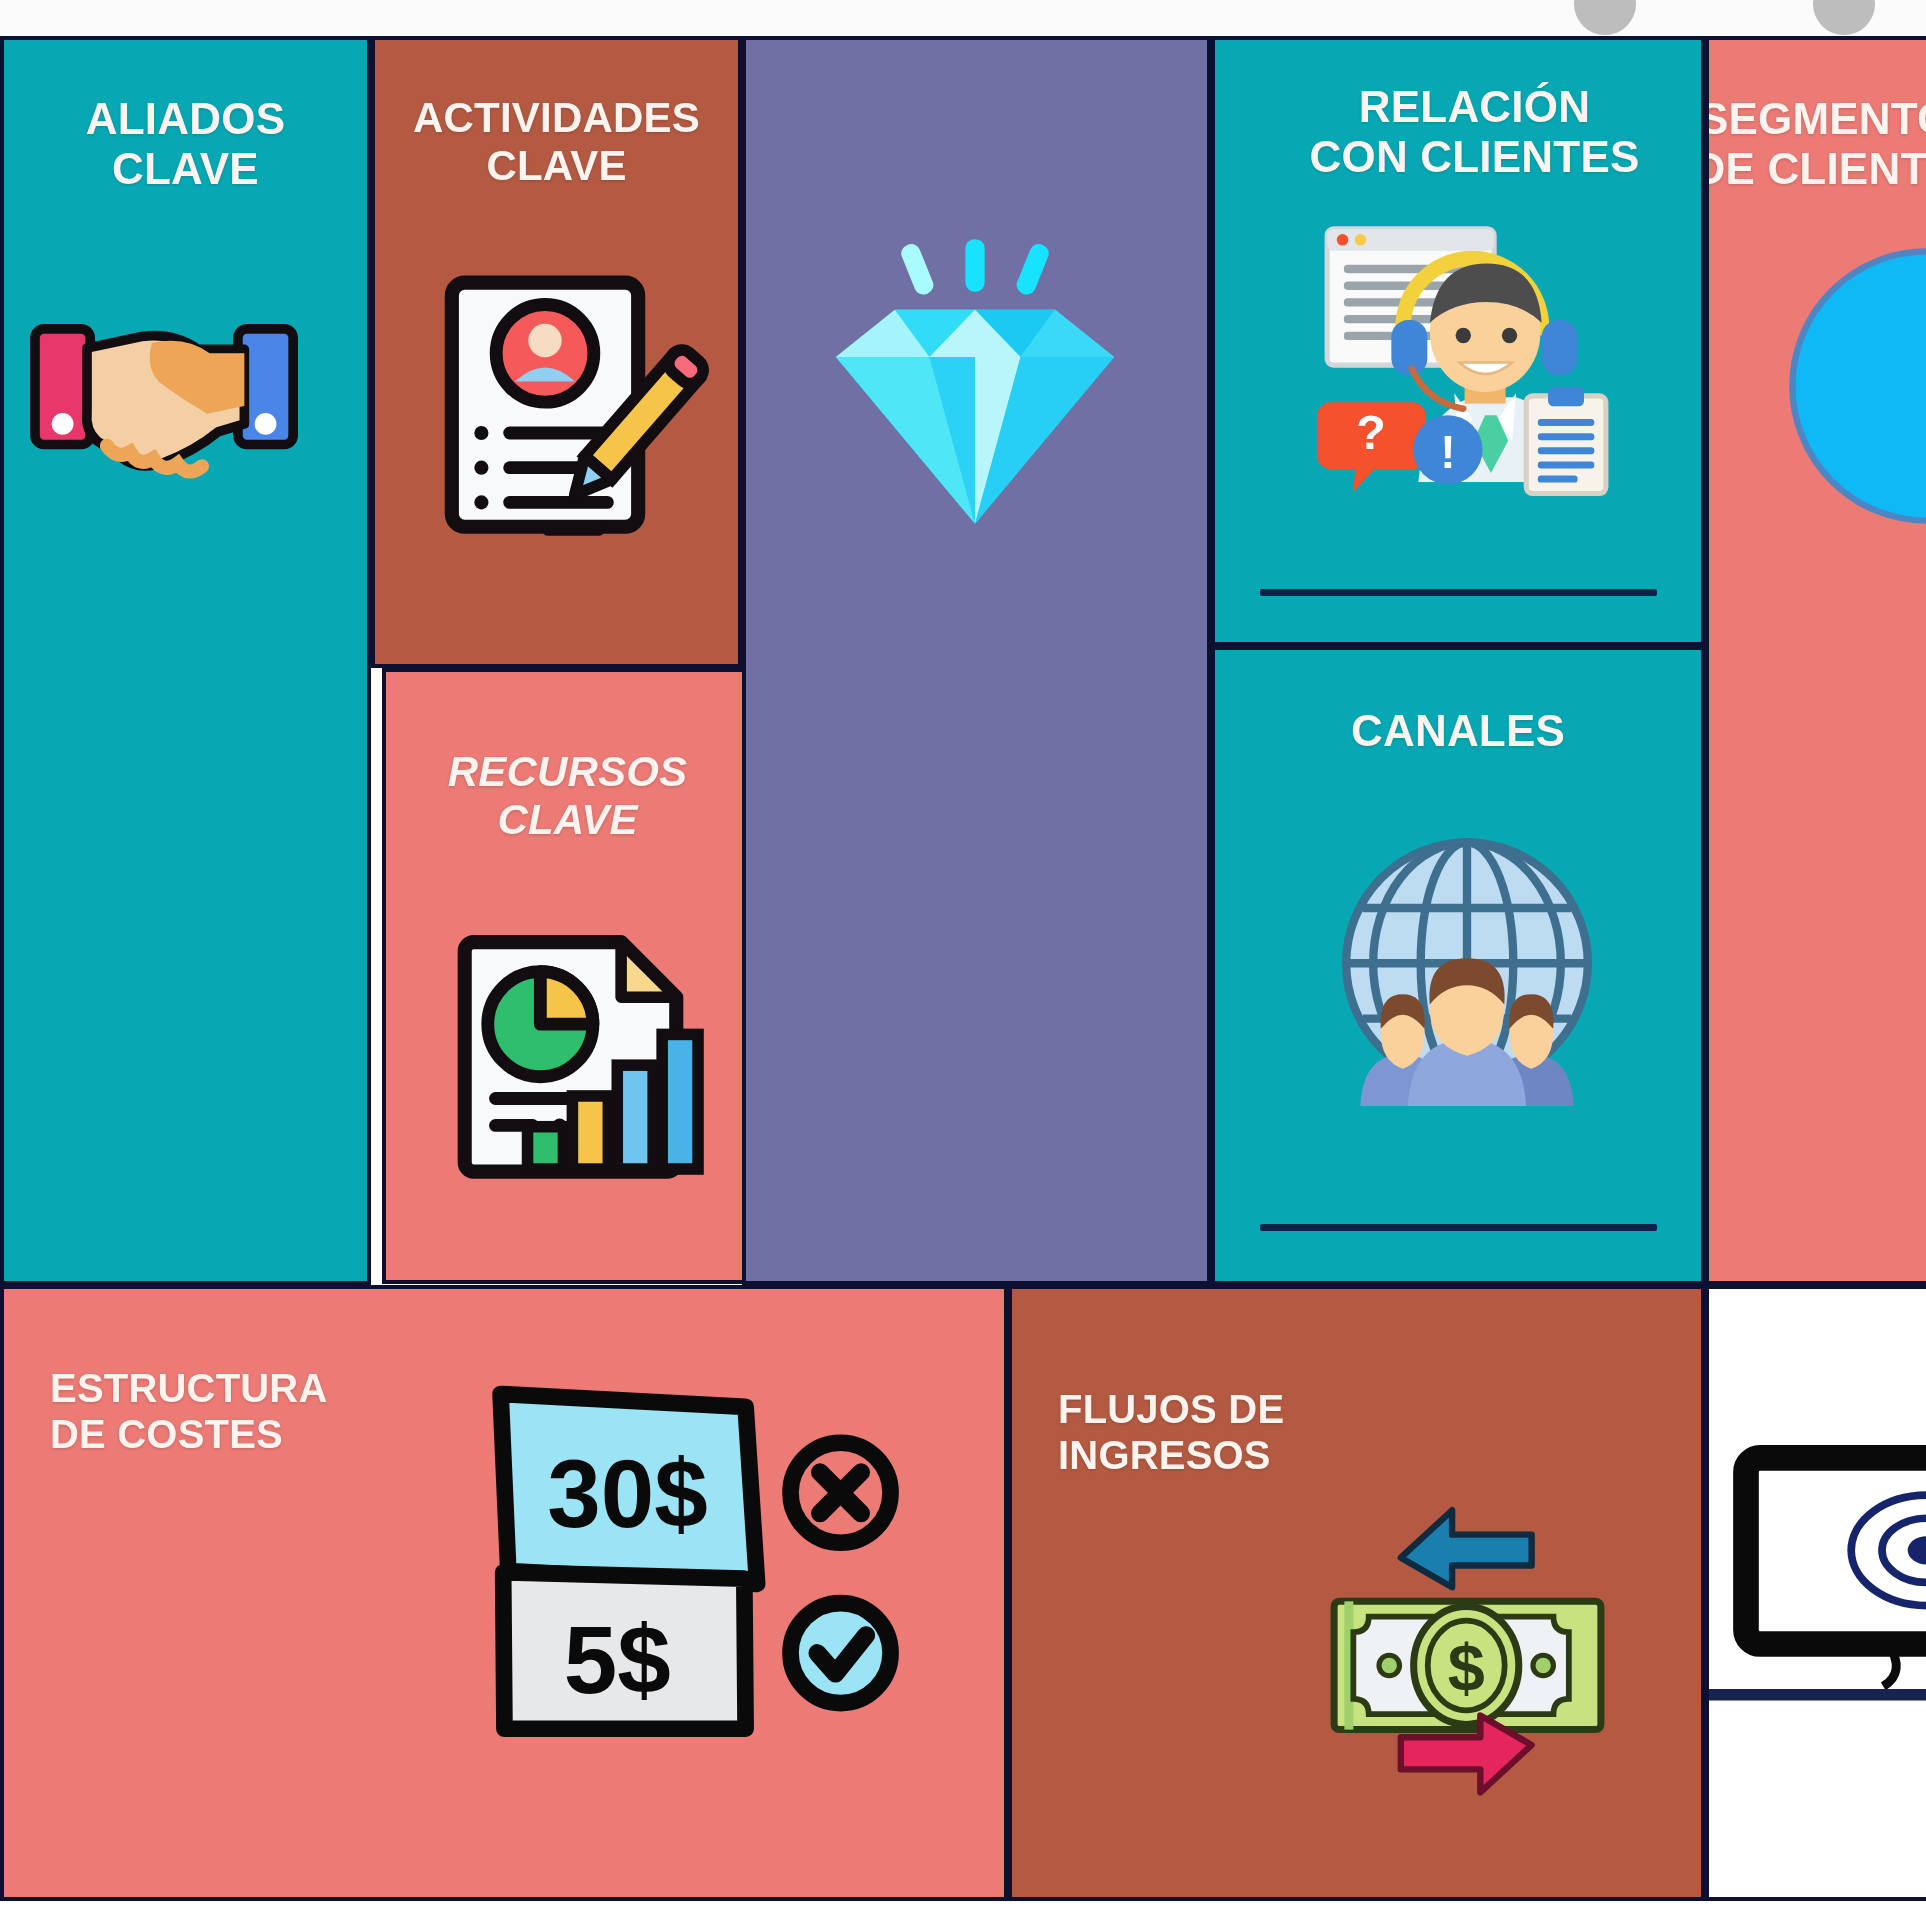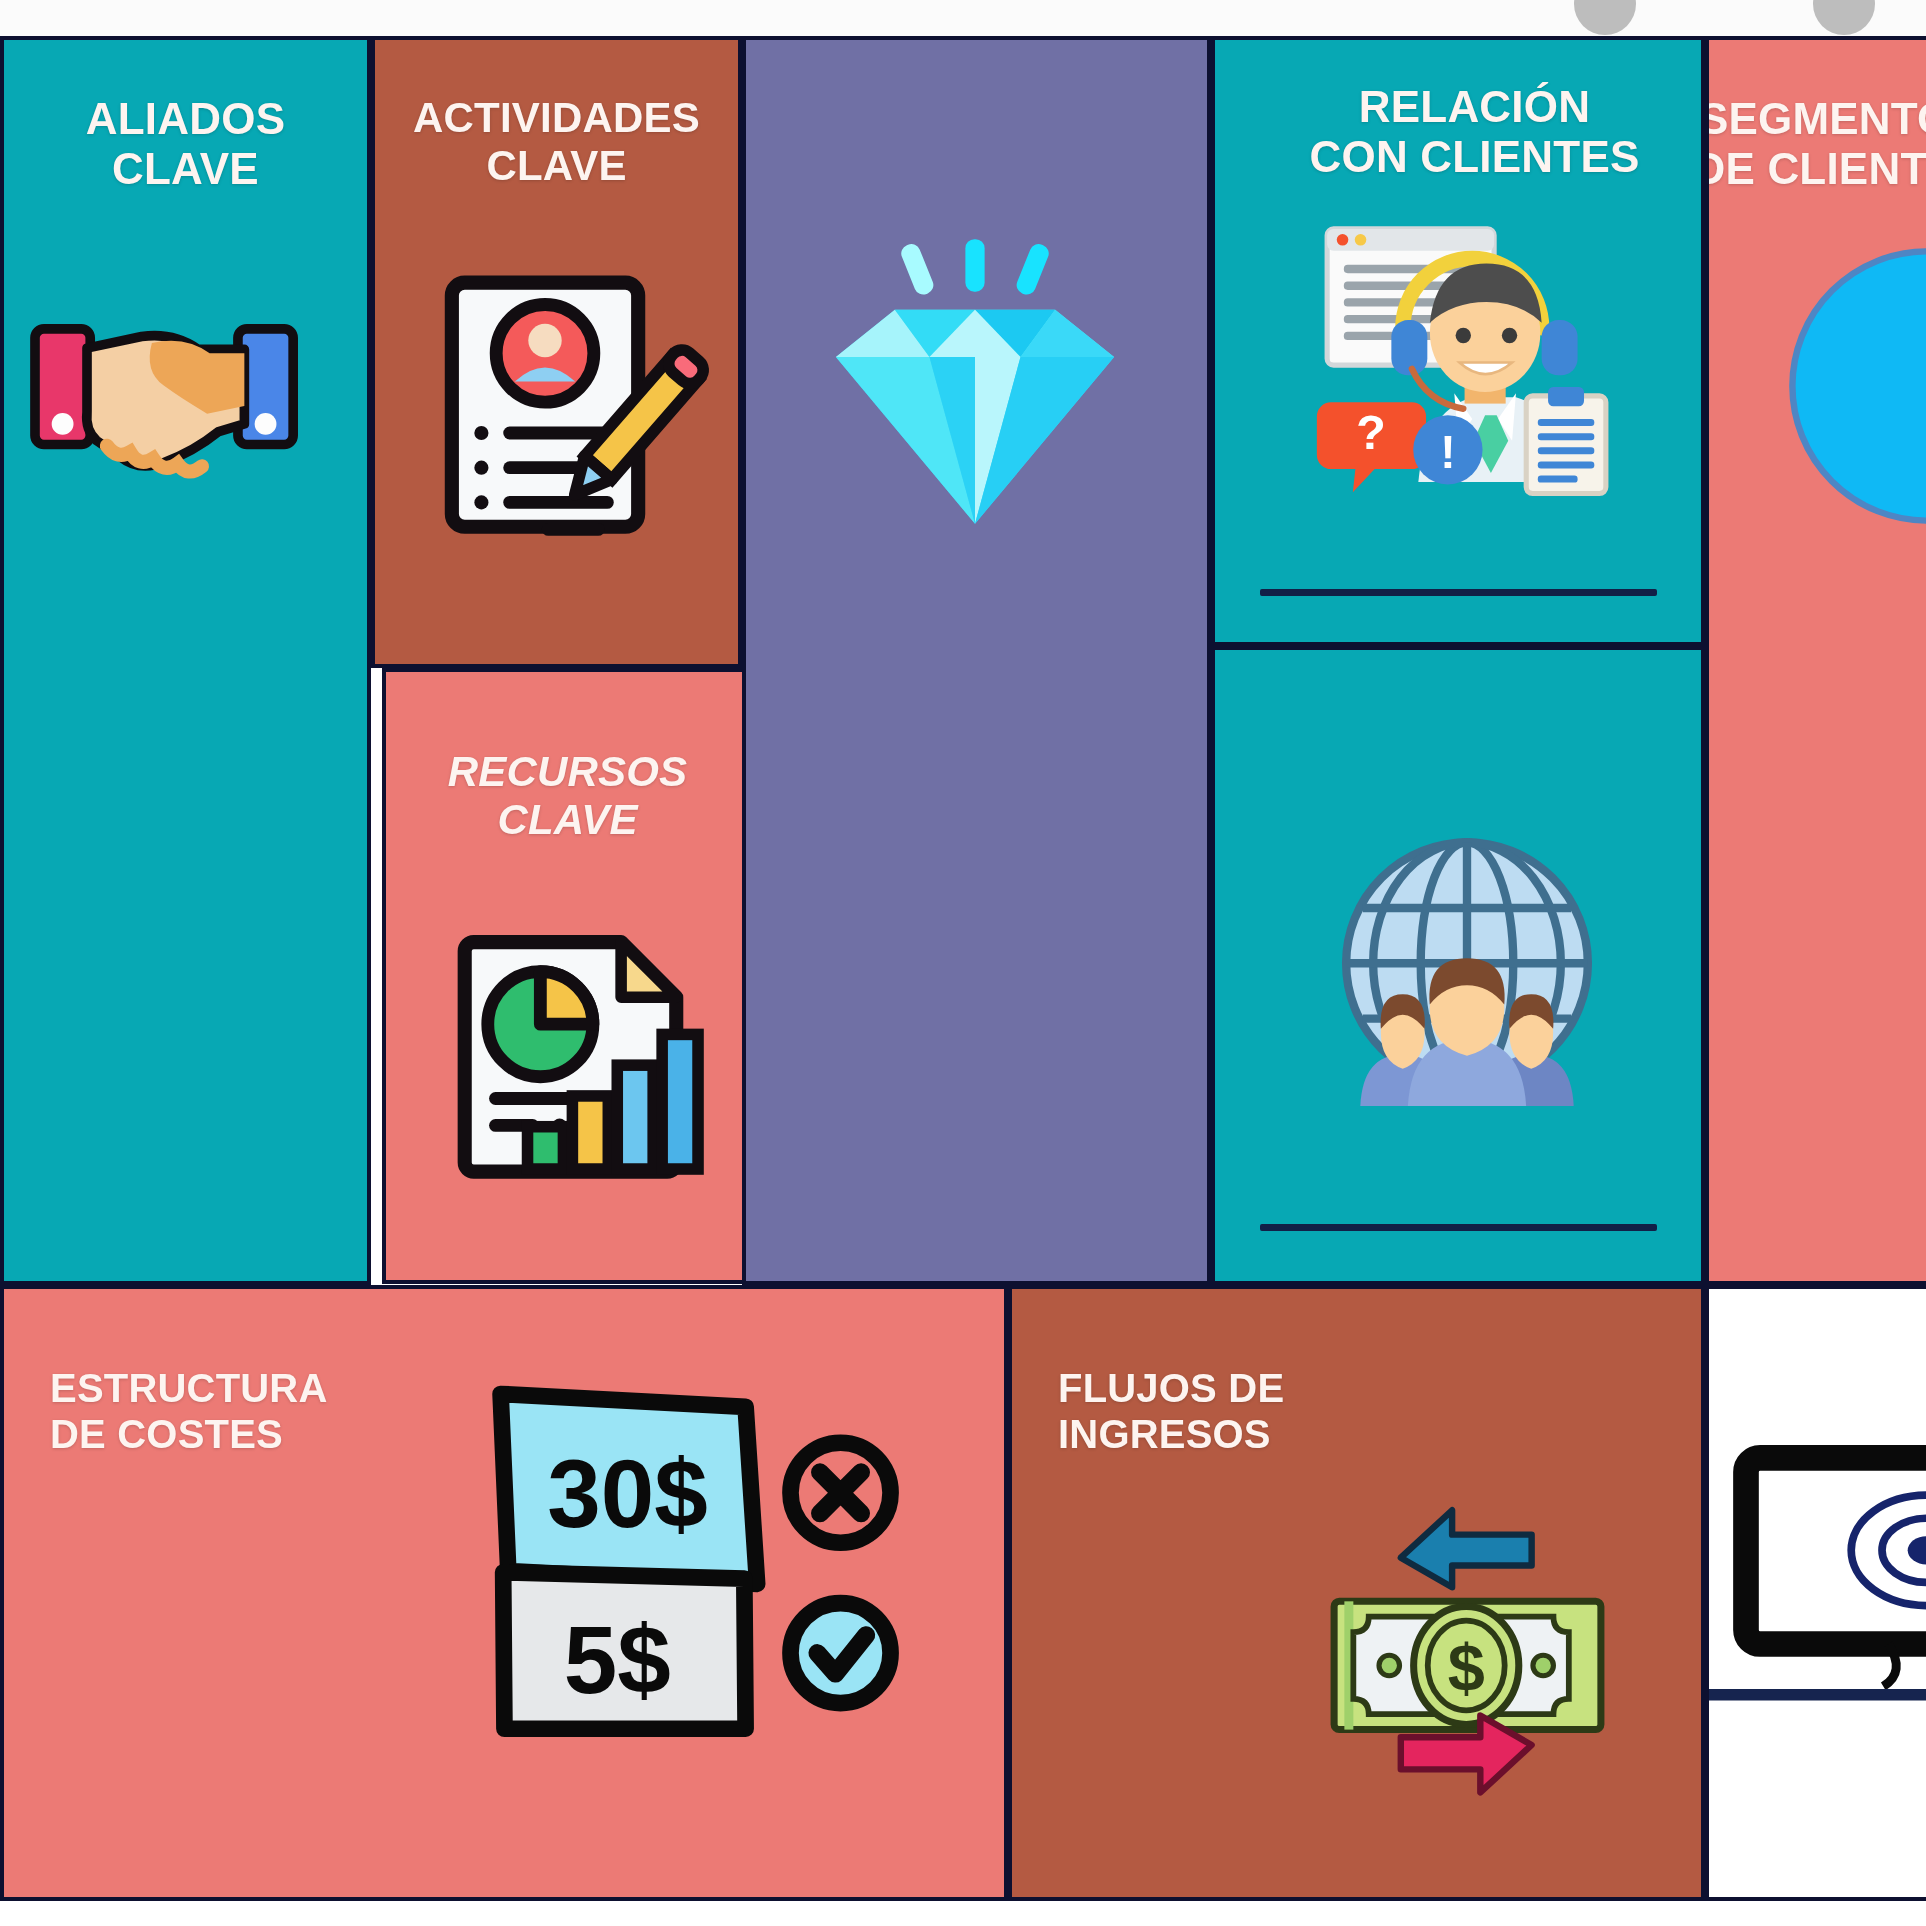--- a/index.html
+++ b/index.html
@@ -242,20 +242,21 @@
           <rect x="336" y="346" width="88" height="11" rx="5"></rect>
           <rect x="336" y="368" width="88" height="11" rx="5"></rect>
           <rect x="336" y="390" width="62" height="11" rx="5"></rect>
         </g>
       </svg>
     </div>
     <div class="rule" style="left:45px; bottom:46px; width:397px;"></div>
   </div>
 
   <div class="block teal" style="left:1211px; top:646px; width:494px; height:639px;">
+    <div class="title title-center" style="font-size:44px; margin-top:56px;">CANALES</div>
     <div class="art" style="left:117px; top:186px;">
       <svg width="270" height="270" viewBox="0 0 420 420">
 
         <circle cx="210" cy="198" r="188" fill="#bddcf2"></circle>
         <g fill="none" stroke="#3f6f8f" stroke-width="13">
           <circle cx="210" cy="198" r="188"></circle>
           <ellipse cx="210" cy="198" rx="72" ry="188"></ellipse>
           <ellipse cx="210" cy="198" rx="146" ry="188"></ellipse>
           <line x1="22" y1="198" x2="398" y2="198"></line>
           <path d="M48 112 H372"></path>
@@ -307,21 +308,21 @@
         <circle cx="548" cy="168" r="78" fill="#ec7a75" stroke="#0a0a0a" stroke-width="26"></circle>
         <path d="M516 136 L580 200 M580 136 L516 200" stroke="#0a0a0a" stroke-width="28" stroke-linecap="round"></path>
 
         <circle cx="548" cy="418" r="78" fill="#9ae4f5" stroke="#0a0a0a" stroke-width="26"></circle>
         <path d="M512 418 L540 450 L588 390" fill="none" stroke="#0a0a0a" stroke-width="28" stroke-linecap="round" stroke-linejoin="round"></path>
       </svg>
     </div>
   </div>
 
   <div class="block brown" style="left:1008px; top:1285px; width:697px; height:616px;">
-    <div class="title title-left" style="font-size:40px; margin-top:77px; margin-left:46px; text-align:center;">FLUJOS DE
+    <div class="title title-left" style="font-size:40px; margin-top:98px; margin-left:46px; text-align:center;">FLUJOS DE
 INGRESOS</div>
     <div class="art" style="left:308px; top:212px;">
       <svg width="295" height="302" viewBox="0 0 460 470">
 
         <path d="M126 88 L206 14 L206 52 L330 52 L330 100 L206 100 L206 134 Z" fill="#1a7fae" stroke="#0f2b40" stroke-width="10" stroke-linejoin="round"></path>
 
         <rect x="22" y="156" width="416" height="200" rx="8" fill="#c7e27f" stroke="#2d3a16" stroke-width="11"></rect>
         <rect x="38" y="156" width="14" height="200" fill="#9fd06a"></rect>
         <path d="M76 180 h288 q0 24 24 24 v104 q-24 0 -24 24 H76 q0 -24 -24 -24 V204 q24 0 24 -24 z" fill="#eef2f4" stroke="#2d3a16" stroke-width="9"></path>
         <ellipse cx="228" cy="256" rx="82" ry="92" fill="#c7e27f" stroke="#2d3a16" stroke-width="11"></ellipse>

